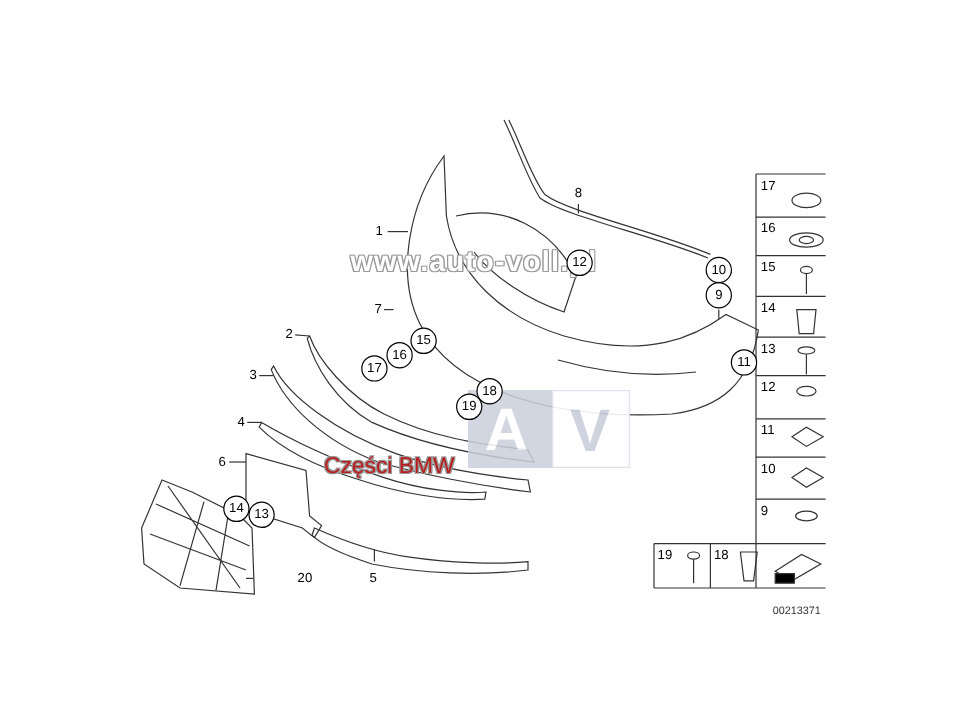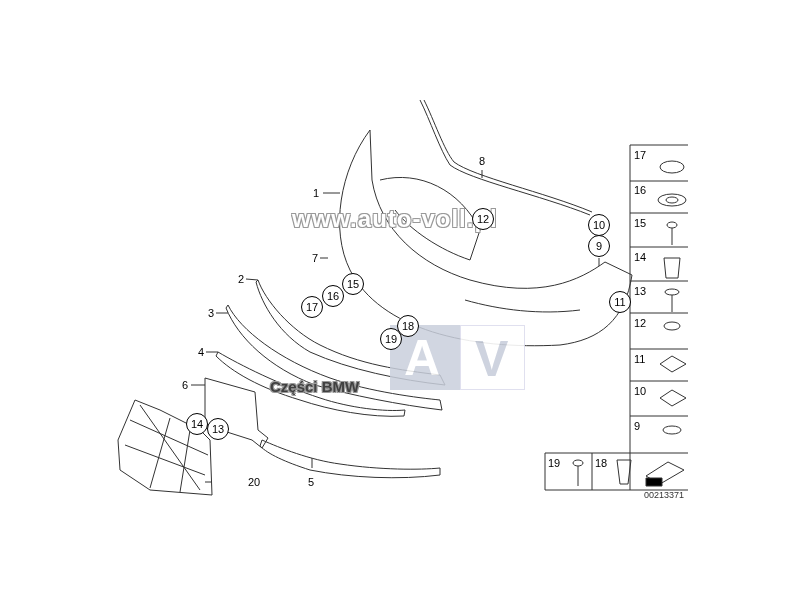--- a/index.html
+++ b/index.html
@@ -6,22 +6,22 @@
   body{width:800px;height:600px;position:relative;overflow:hidden;font-family:"Liberation Sans",sans-serif;}
   svg{position:absolute;left:0;top:0;}
   .lbl{position:absolute;font-size:11px;color:#000;line-height:1;}
   .circ{position:absolute;width:22px;height:22px;border:1px solid #000;border-radius:50%;background:#fff;font-size:11px;display:flex;align-items:center;justify-content:center;box-sizing:border-box;}
   .cell-num{position:absolute;font-size:11px;color:#000;}
   .wm{position:absolute;left:292px;top:205px;font-size:24px;font-weight:bold;color:#fff;letter-spacing:1px;
       text-shadow:-1px -1px 0 #999,1px -1px 0 #999,-1px 1px 0 #999,1px 1px 0 #999;}
   .av-a{position:absolute;left:390px;top:325px;width:70px;height:65px;background:#c9cfdc;opacity:.85;}
   .av-v{position:absolute;left:460px;top:325px;width:65px;height:65px;background:#fff;border:1px solid #dde;box-sizing:border-box;opacity:.9;}
   .av-letter{position:absolute;font-size:50px;font-weight:bold;}
-  .cz{position:absolute;left:270px;top:378px;font-size:15px;font-weight:bold;color:#404040;text-shadow:-1px -1px 0 #999,1px -1px 0 #999,-1px 1px 0 #999,1px 1px 0 #999;}
-  .code{position:absolute;left:644px;top:490px;font-size:9px;color:#333;}
+  .cz{position:absolute;left:270px;top:378px;font-size:19px;font-weight:normal;color:#b91c1c;text-shadow:-1px -1px 0 #999,1px -1px 0 #999,-1px 1px 0 #999,1px 1px 0 #999;}
+  .code{position:absolute;left:644px;top:504px;font-size:9px;color:#333;}
 </style>
 </head>
 <body>
 
 <svg width="800" height="600">
   <g fill="none" stroke="#333" stroke-width="1">
 
     <path d="M370 130 C340 170 330 230 350 270 C380 330 470 350 560 345 C600 340 625 320 632 275 L605 262 C580 280 540 300 470 280 C420 265 380 230 372 180 Z"></path>
     <path d="M380 180 C420 170 460 190 480 230 L470 260 C440 250 410 230 395 210"></path>
     <path d="M465 300 C500 310 540 315 580 310"></path>

